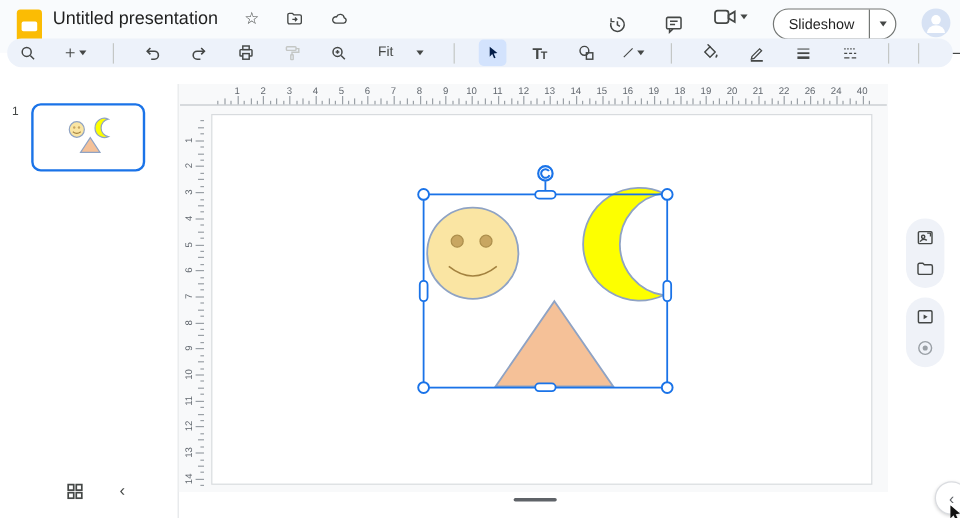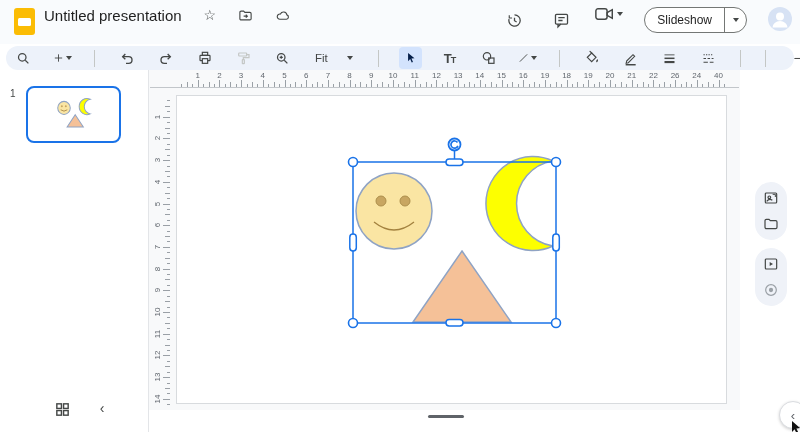--- a/index.html
+++ b/index.html
@@ -27,21 +27,21 @@
   .slideshow-btn .lbl { font-size:12px; font-weight:500; color:#1f1f1f; padding:0 12px; }
   .slideshow-btn .caret-seg { width:22px; height:26px; display:flex; align-items:center; justify-content:center; border-left:1px solid #747775; }
   .share-btn { background:var(--share-bg,#c2e7ff); }
   .share-btn .lbl { font-size:12px; font-weight:500; color:var(--share-text,#001d35); padding:0 10px 0 6px; }
   .share-btn .lead { padding-left:12px; display:flex; align-items:center; }
   .share-btn .caret-seg { width:20px; height:26px; display:flex; align-items:center; justify-content:center; border-left:1px solid rgba(0,29,53,.25); }
   .avatar { width:24px; height:24px; border-radius:50%; background:#d7e2f4; display:flex; align-items:center; justify-content:center; }
   .caret { width:0; height:0; border-left:3.5px solid transparent; border-right:3.5px solid transparent; border-top:4px solid #444746; }
 
   
-  .toolbar { position:absolute; left:6px; top:46px; width:788px; height:24px; border-radius:12px;
+  .toolbar { position:absolute; left:6px; top:32px; width:788px; height:24px; border-radius:12px;
              background:var(--toolbar-bg,#edf2fa); display:flex; align-items:center; padding:0 6px; gap:16px;justify-content:space-between; }
   .tb-btn { min-width:23px; height:22px; padding:0 2px; border-radius:4px; display:flex; align-items:center; justify-content:center; gap:2px; color:#444746; }
   .tb-btn.active { background:var(--active-tool-bg,#d3e3fd); }
   .tb-sep { width:1px; height:17px; background:#c4c7c5; margin:0 4px; flex:0 0 auto; }
   .tb-label { font-size:11.5px; color:#444746; }
   .size-box { width:26px; height:19px; border:1px solid #747775; border-radius:4px; background:#fff;
               font-size:11.5px; color:#1f1f1f; display:flex; align-items:center; justify-content:center; }
   .glyph { font-size:14px; color:#444746; line-height:14px; }
   .tt { font-size:13px; font-weight:bold; color:#444746; letter-spacing:-1px; }
   .tt small { font-size:9px; font-weight:bold; }

